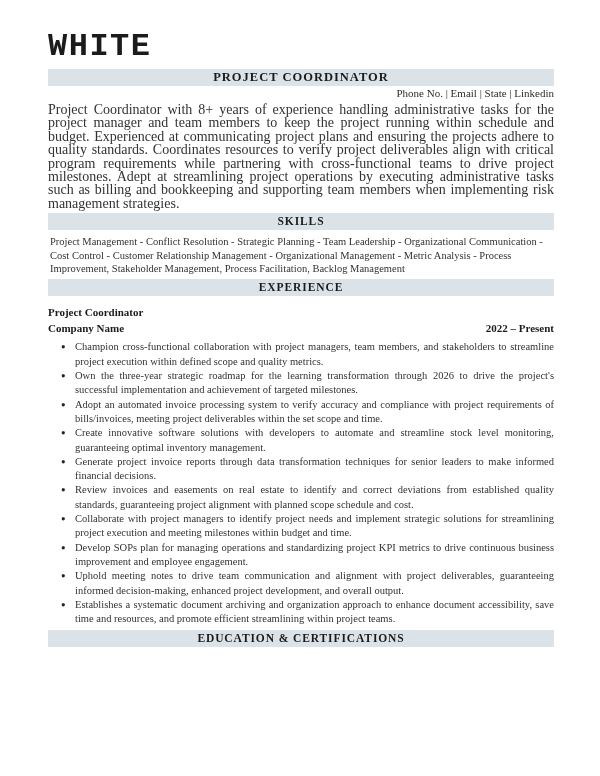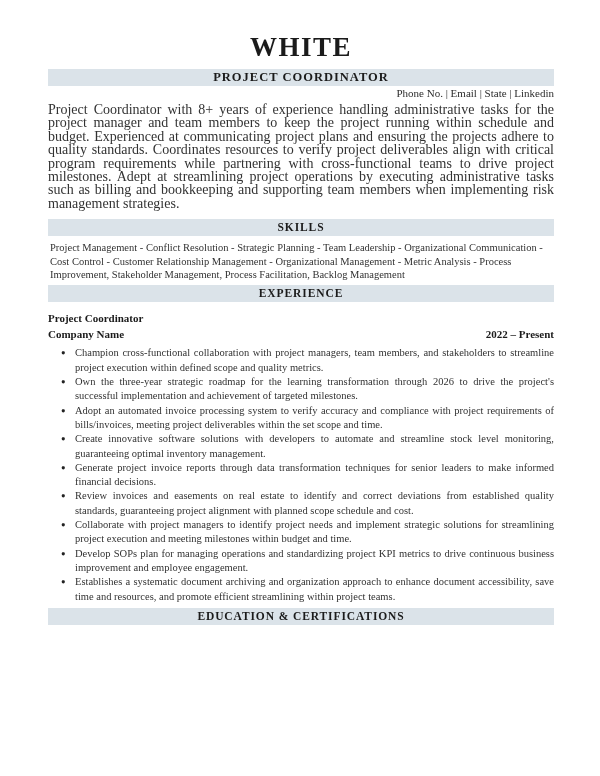--- a/index.html
+++ b/index.html
@@ -16,26 +16,26 @@
     color: var(--body);
     overflow: hidden;
   }
   .page {
     width: 600px;
     height: 776px;
     padding: 32px 46px 0 48px;
     background: #ffffff;
   }
   .name {
-    text-align: center;
-    font-size: 27px;
+    font-size: 32px;
     line-height: 30px;
     font-weight: bold;
     letter-spacing: 1.5px;
     color: var(--heading);
+    font-family: Liberation Mono, monospace;
   }
   .band {
     background: var(--band);
     text-align: center;
     font-weight: bold;
     color: var(--heading);
     font-size: 11.5px;
     line-height: 15px;
     letter-spacing: 0.9px;
     padding: 1px 0;
@@ -51,21 +51,21 @@
     line-height: 15px;
     color: #2c2c2c;
   }
   .summary {
     margin-top: 2px;
     font-size: 14px;
     line-height: 13.4px;
     text-align: justify;
     text-justify: inter-word;
   }
-  .band-skills { margin-top: 9px; }
+  .band-skills { margin-top: 3px; }
   .skills {
     margin-top: 5px;
     font-size: 10.5px;
     line-height: 13.4px;
     text-align: left;
     padding: 0 2px;
   }
   .band-experience { margin-top: 4px; }
   .job-title {
     margin-top: 9px;
@@ -142,20 +142,21 @@
 
   <ul class="bullets">
     <li>Champion cross-functional collaboration with project managers, team members, and stakeholders to streamline project execution within defined scope and quality metrics.</li>
     <li>Own the three-year strategic roadmap for the learning transformation through 2026 to drive the project's successful implementation and achievement of targeted milestones.</li>
     <li>Adopt an automated invoice processing system to verify accuracy and compliance with project requirements of bills/invoices, meeting project deliverables within the set scope and time.</li>
     <li>Create innovative software solutions with developers to automate and streamline stock level monitoring, guaranteeing optimal inventory management.</li>
     <li>Generate project invoice reports through data transformation techniques for senior leaders to make informed financial decisions.</li>
     <li>Review invoices and easements on real estate to identify and correct deviations from established quality standards, guaranteeing project alignment with planned scope schedule and cost.</li>
     <li>Collaborate with project managers to identify project needs and implement strategic solutions for streamlining project execution and meeting milestones within budget and time.</li>
     <li>Develop SOPs plan for managing operations and standardizing project KPI metrics to drive continuous business improvement and employee engagement.</li>
+    <li>Uphold meeting notes to drive team communication and alignment with project deliverables, guaranteeing informed decision-making, enhanced project development, and overall output.</li>
     <li>Establishes a systematic document archiving and organization approach to enhance document accessibility, save time and resources, and promote efficient streamlining within project teams.</li>
   </ul>
 
   <div class="band band-education">
     <span>EDUCATION &amp; CERTIFICATIONS</span>
   </div>
 
 </div>
 
 </body></html>

